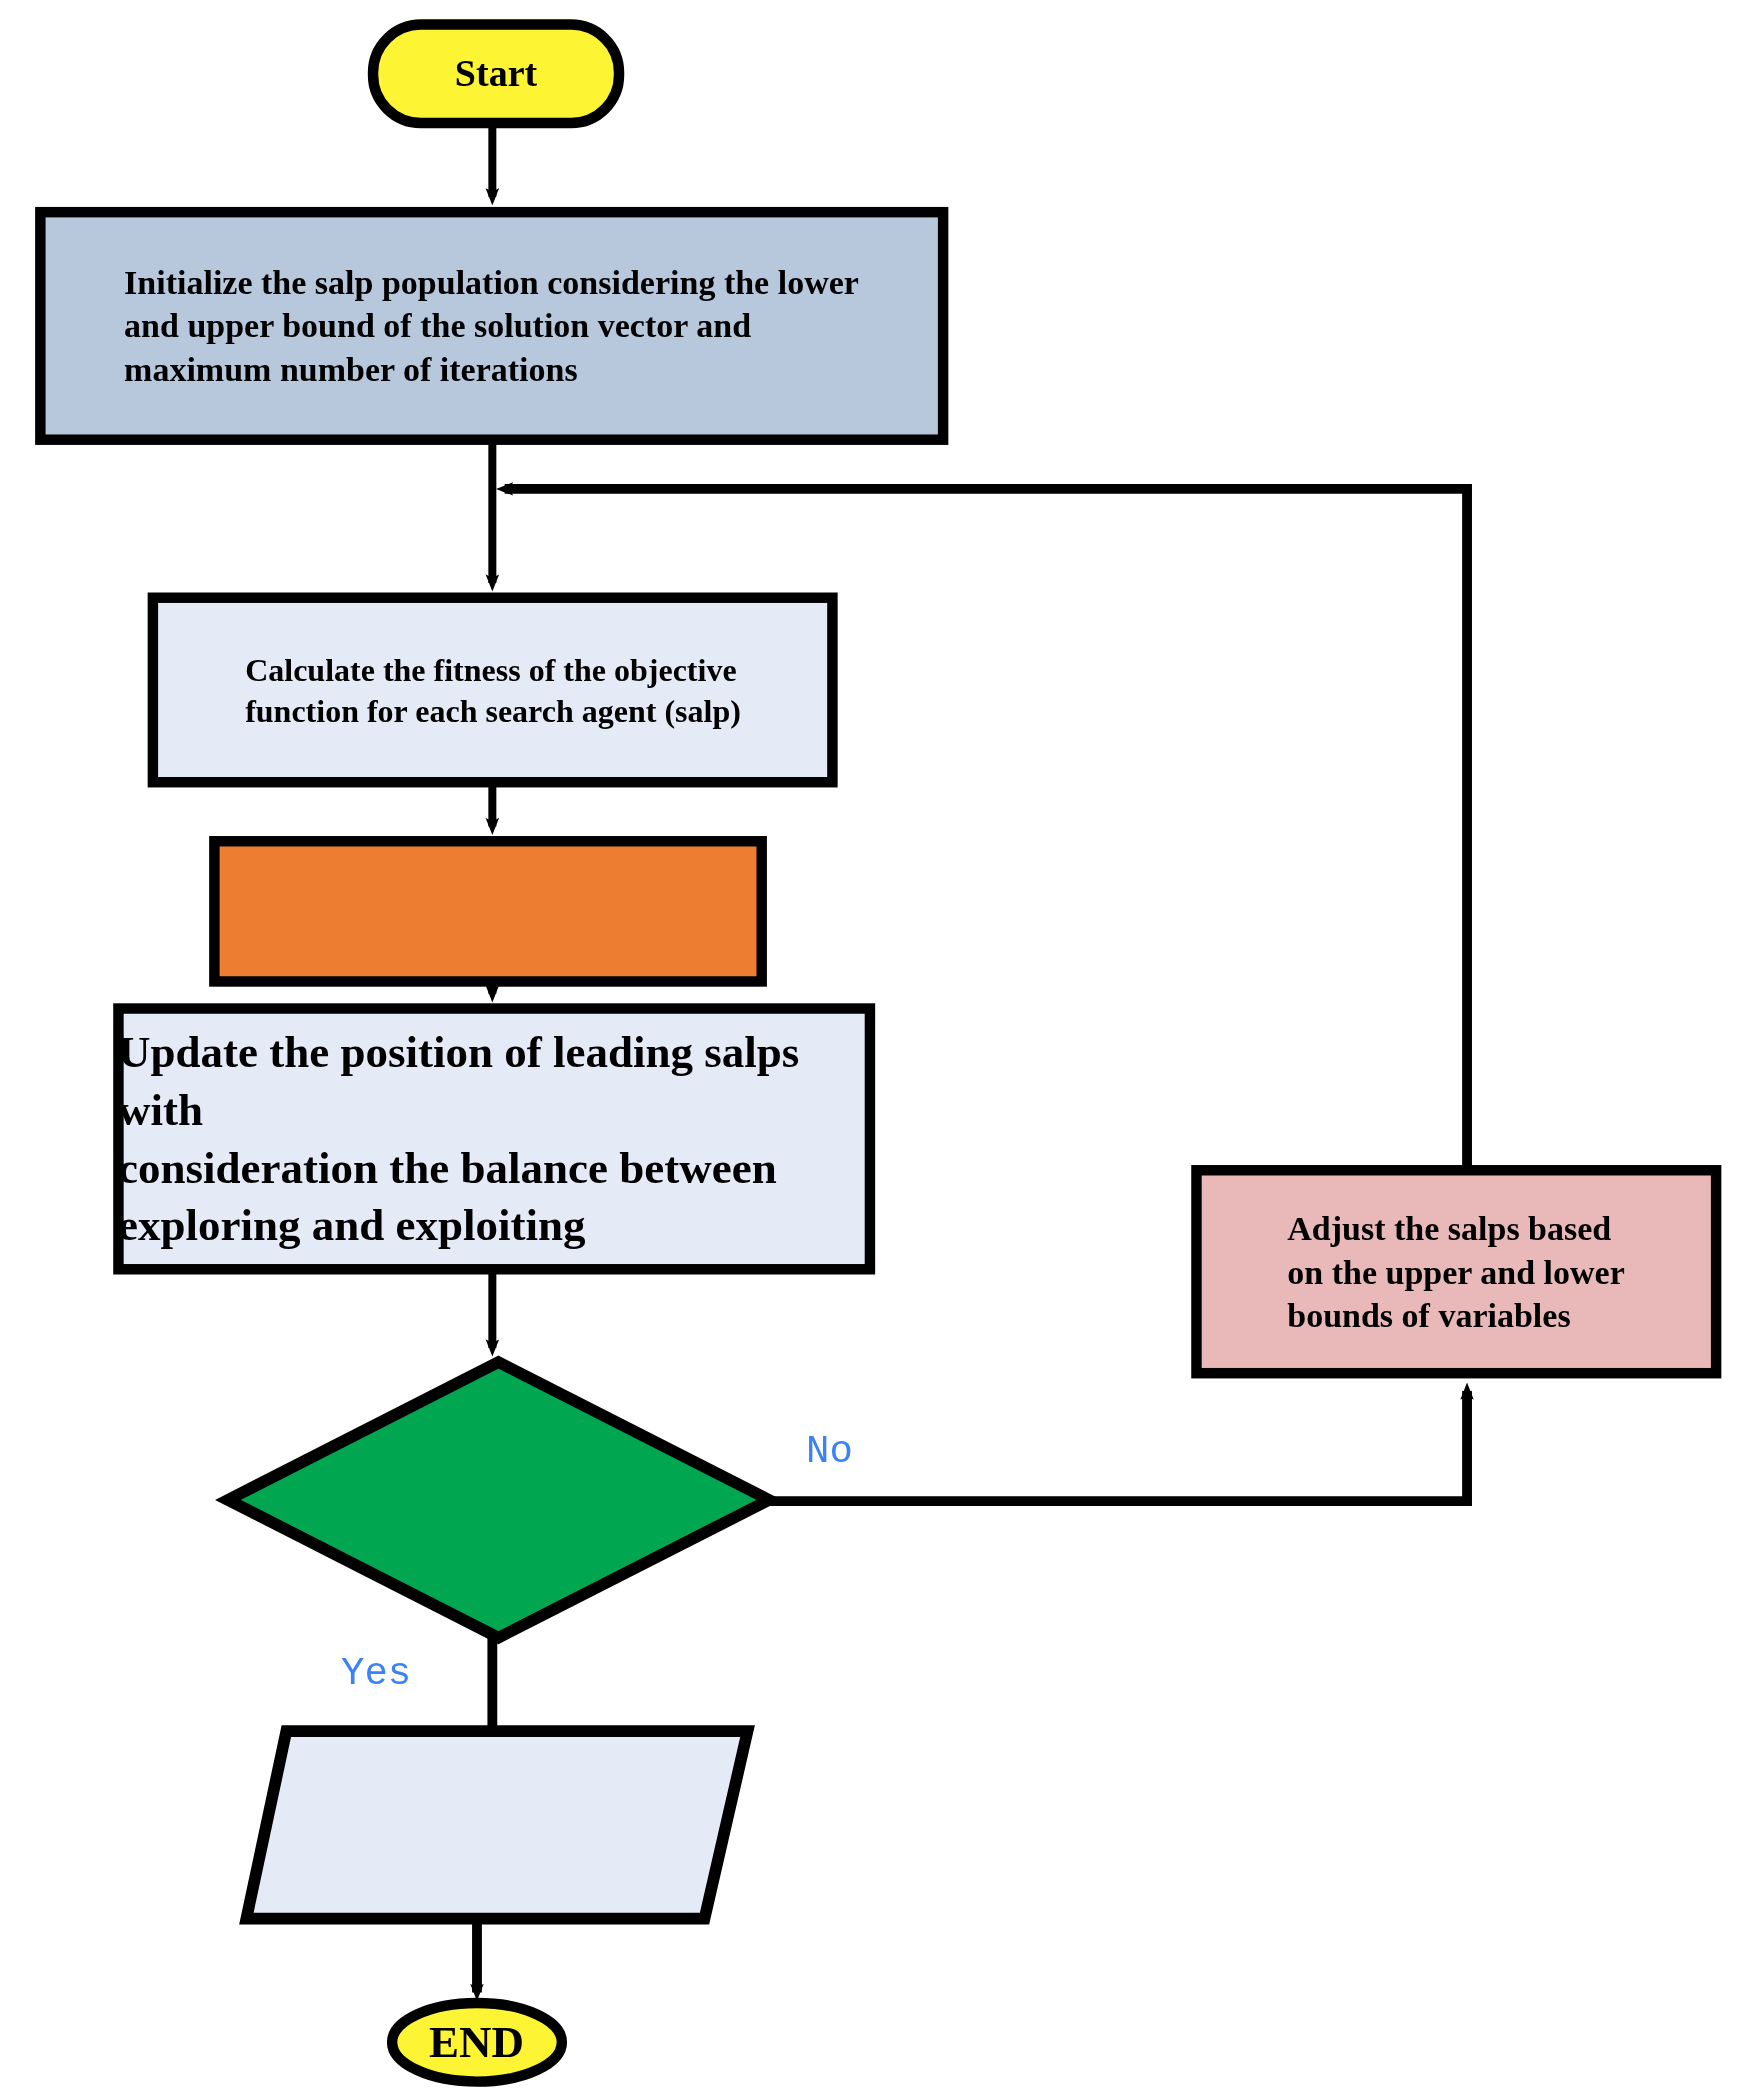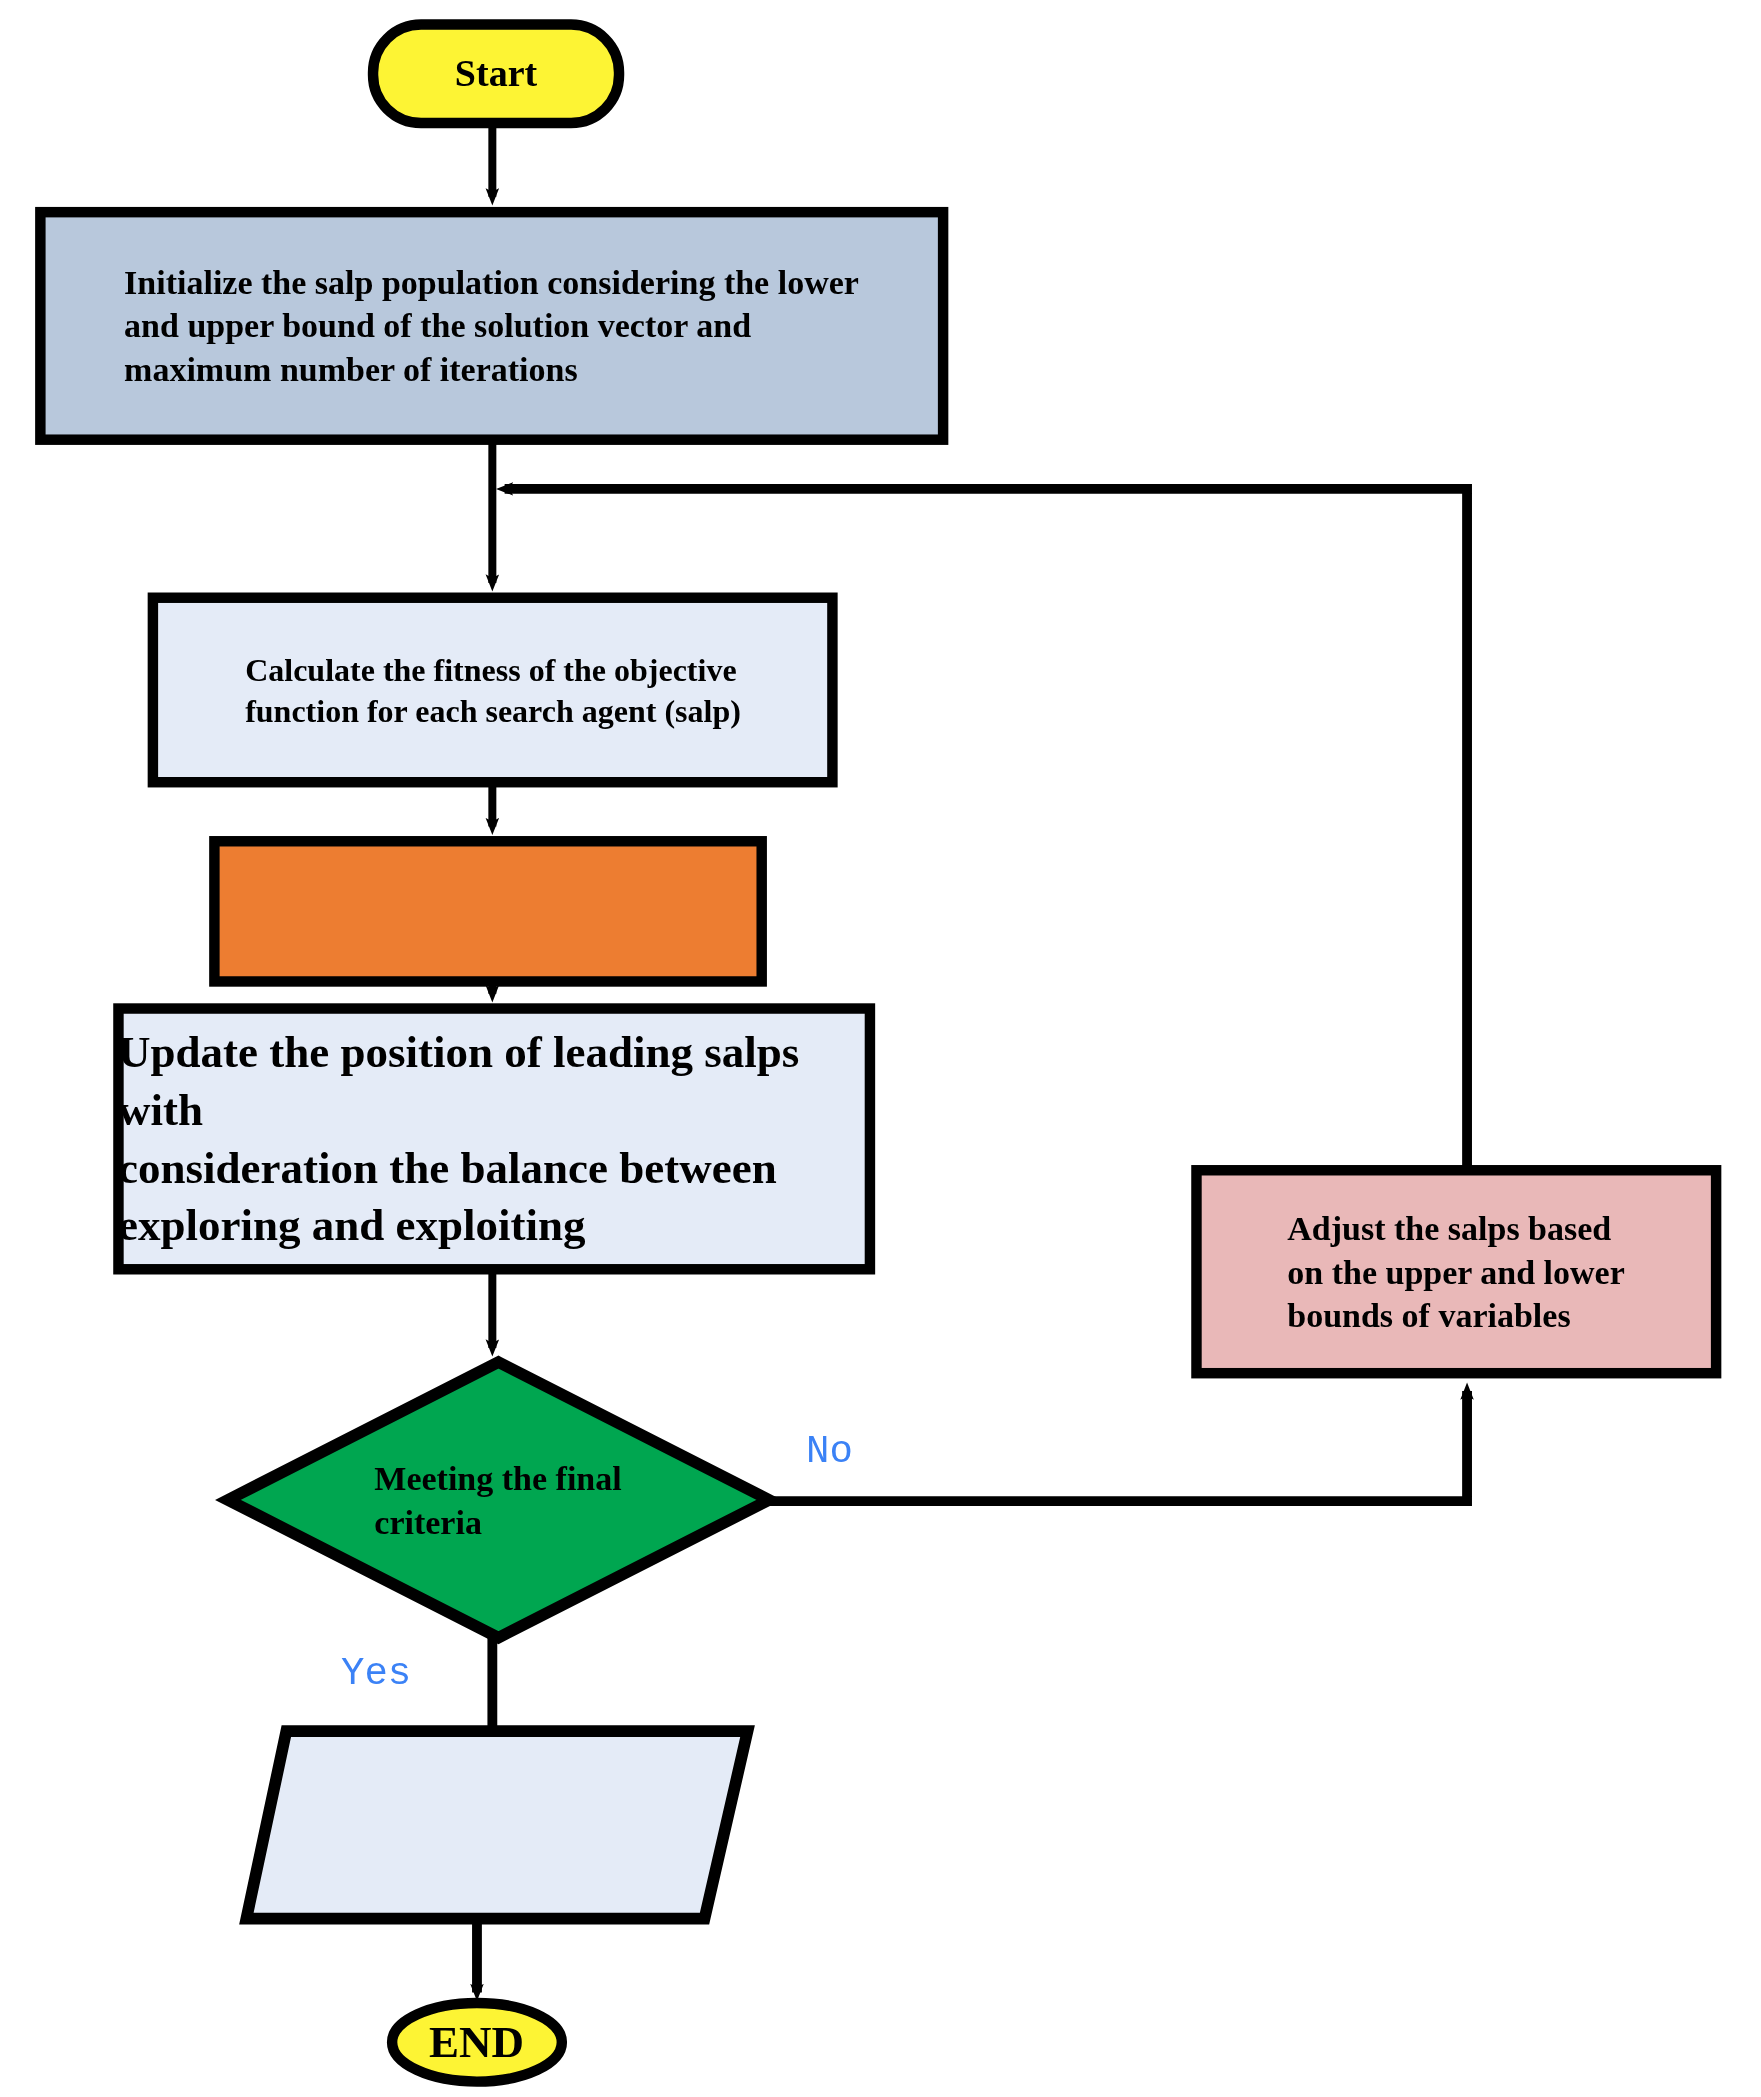--- a/index.html
+++ b/index.html
@@ -94,22 +94,20 @@
 maximum number of iterations</div>
 
   <div class="node-label" style="left:153px;top:598px;width:680px;height:185px;font-size:32px;">Calculate the fitness of the objective
 function for each search agent (salp)</div>
 
 
   <div class="node-label" style="left:118px;top:1009px;width:752px;height:261px;font-size:45px;">Update the position of leading salps with
 consideration the balance between
 exploring and exploiting</div>
 
-  <div class="node-label" style="left:289px;top:1387px;width:418px;height:228px;font-size:34px;">Meeting the final
-criteria</div>
 
   <div class="node-label" style="left:1196px;top:1171px;width:520px;height:203px;font-size:34px;">Adjust the salps based
 on the upper and lower
 bounds of variables</div>
 
 
   <div class="node-label" style="left:392px;top:2003px;width:169px;height:79px;font-size:45px;">END</div>
 
   <div class="edge-label" style="left:806px;top:1430px;font-size:39px;">No</div>
 

